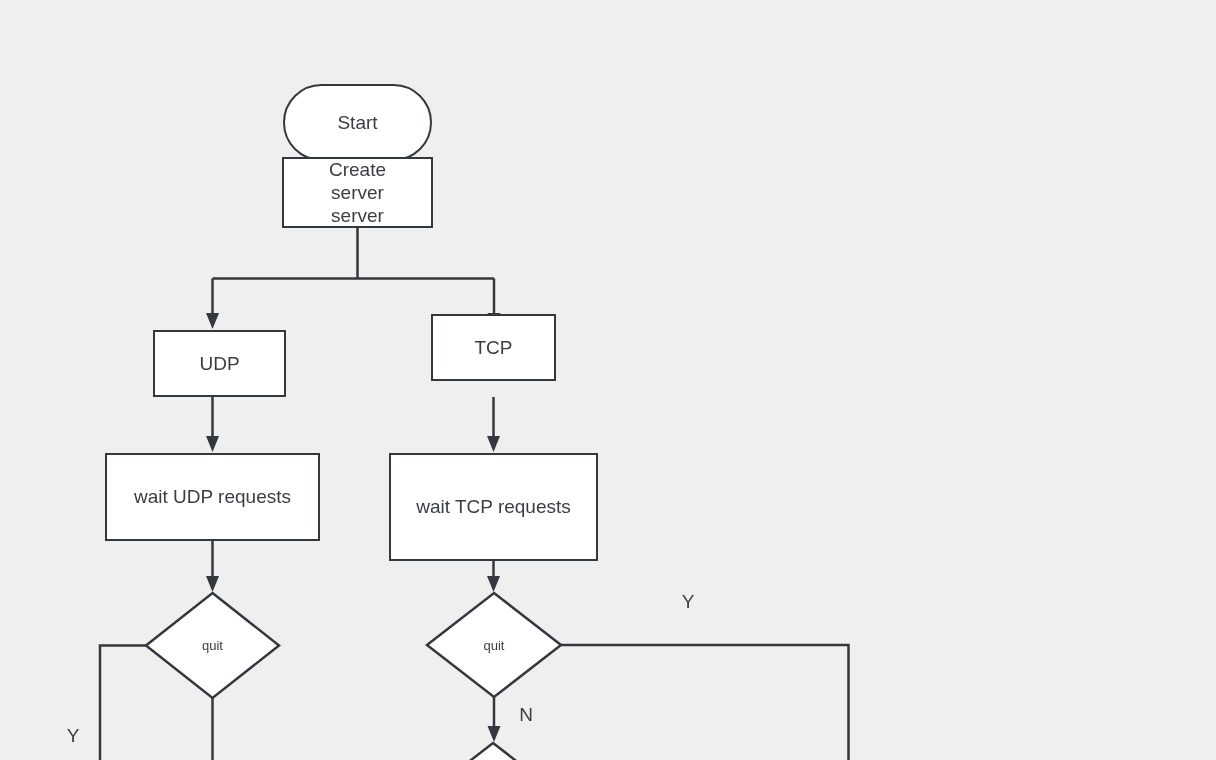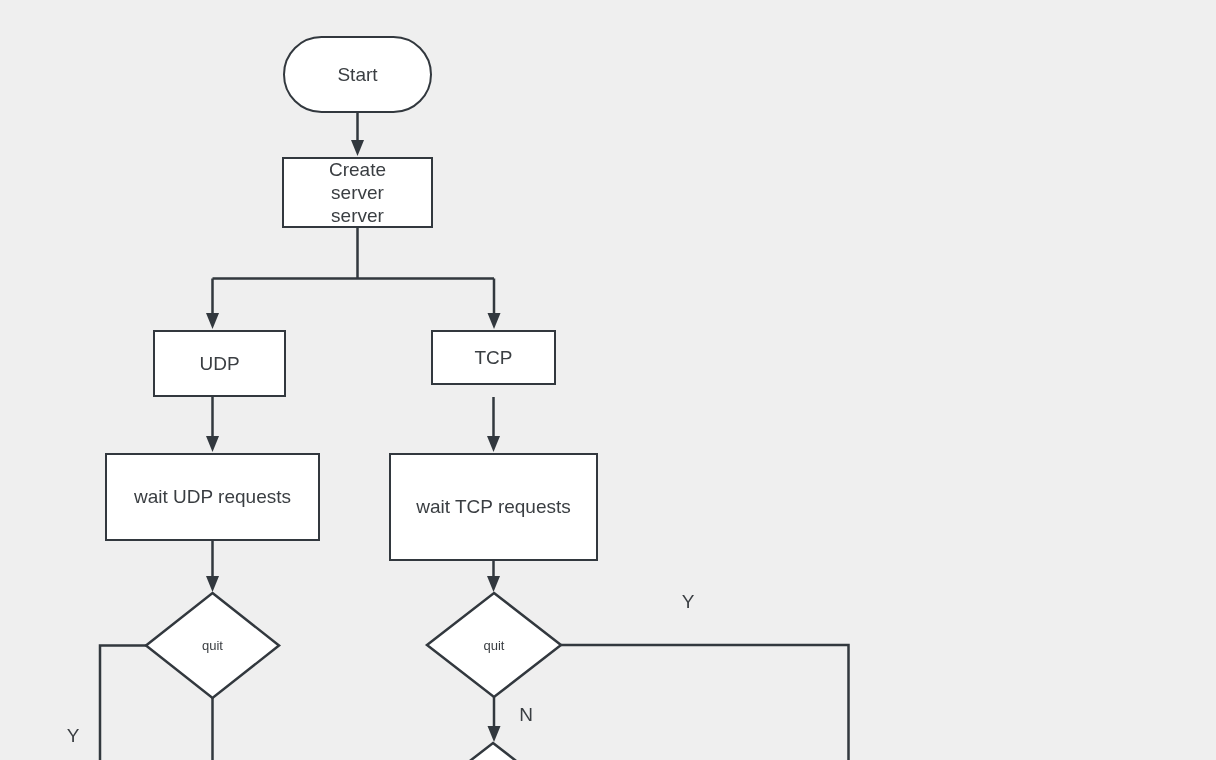--- a/index.html
+++ b/index.html
@@ -11,21 +11,21 @@
   .canvas{position:relative;width:1216px;height:760px;background:var(--bg);}
   .edge-layer{position:absolute;left:0;top:0;width:1216px;height:760px;}
   .edge{fill:none;stroke:var(--stroke);stroke-width:2.5;}
   .arrowhead{fill:var(--stroke);stroke:none;}
   .diamond{fill:var(--node-fill);stroke:var(--stroke);stroke-width:2.5;}
   .node{
     position:absolute;background:var(--node-fill);border:2px solid var(--stroke);
     display:flex;align-items:center;justify-content:center;text-align:center;
     font-size:19px;color:var(--text);
   }
-  .terminator{border-radius:39px;}
+  .terminator{border-radius:39px;margin-top:48px;}
   .multiline{flex-direction:column;line-height:23px;overflow:hidden;}
   .multiline span{display:block;}
   .diamond-label{
     position:absolute;display:flex;align-items:center;justify-content:center;
     font-size:13px;color:var(--text);background:transparent;
   }
   .edge-label{
     position:absolute;width:30px;height:28px;display:flex;align-items:center;justify-content:center;
     font-size:19px;color:var(--text);
   }
@@ -69,21 +69,21 @@
   <div class="node multiline" style="left:282px;top:157px;width:151px;height:71px;">
     <span>Create</span>
     <span>server</span>
     <span>server</span>
   </div>
 
   <div class="node" style="left:146px;top:330px;width:133px;height:67px;margin-left:7px;">
     <span>UDP</span>
   </div>
 
-  <div class="node" style="left:431px;top:330px;width:125px;height:55px;">
+  <div class="node" style="left:431px;top:314px;width:125px;height:67px;">
     <span>TCP</span>
   </div>
 
   <div class="node" style="left:105px;top:453px;width:215px;height:88px;align-items:center;">
     <span>wait UDP requests</span>
   </div>
 
   <div class="node" style="left:389px;top:453px;width:209px;height:108px;">
     <span>wait TCP requests</span>
   </div>

